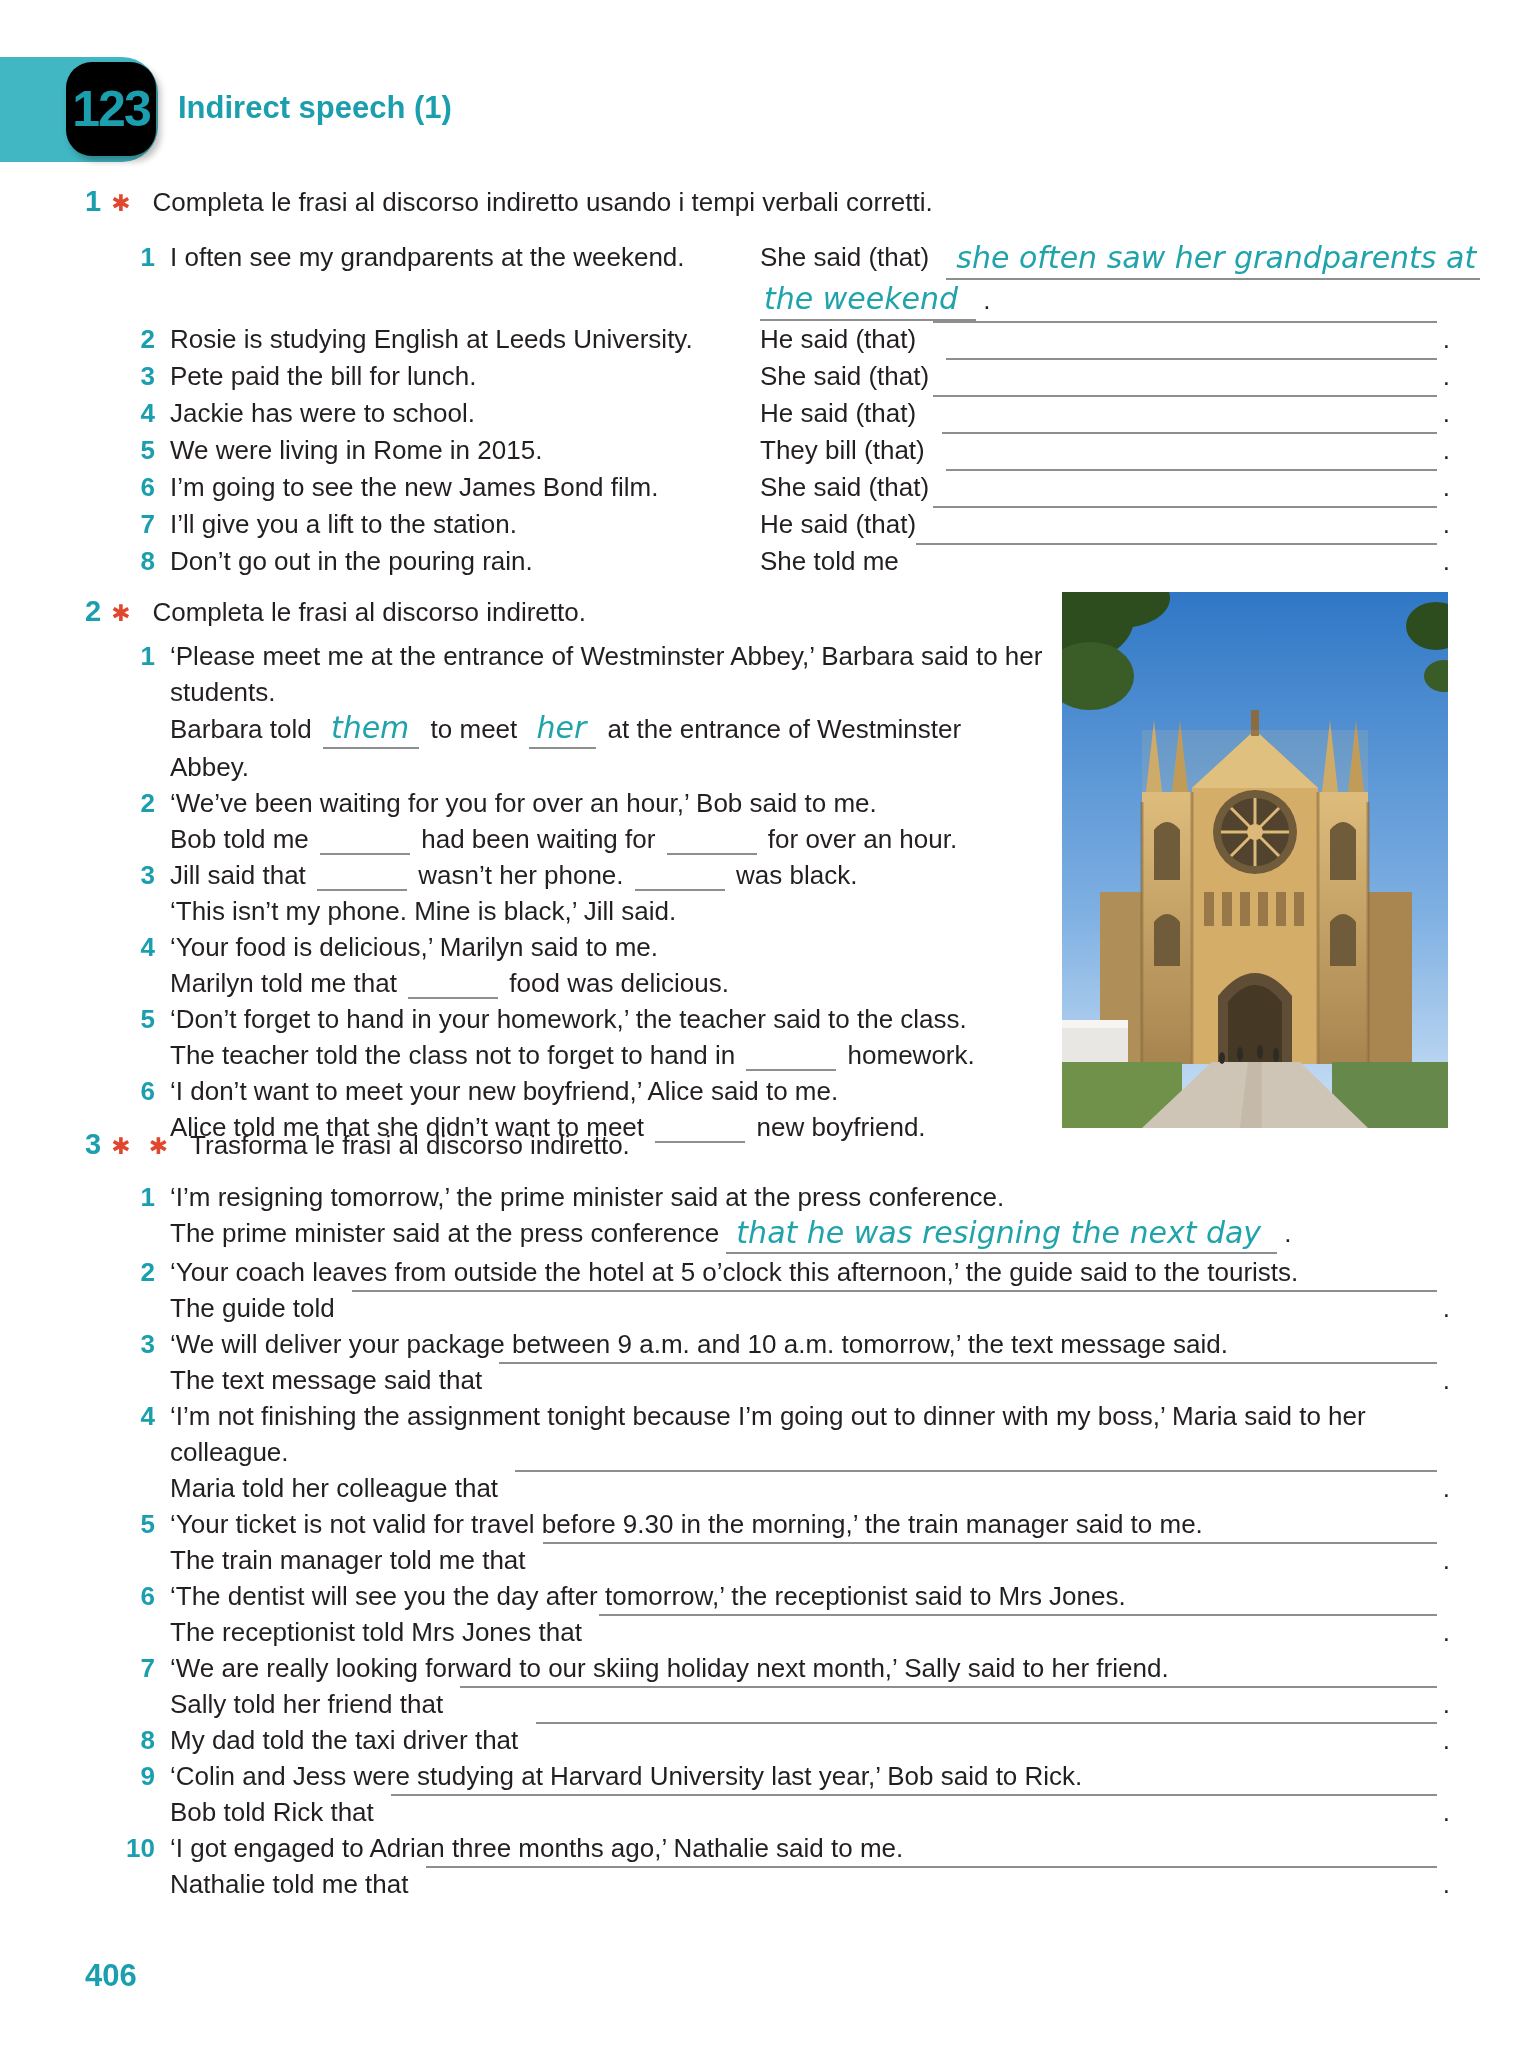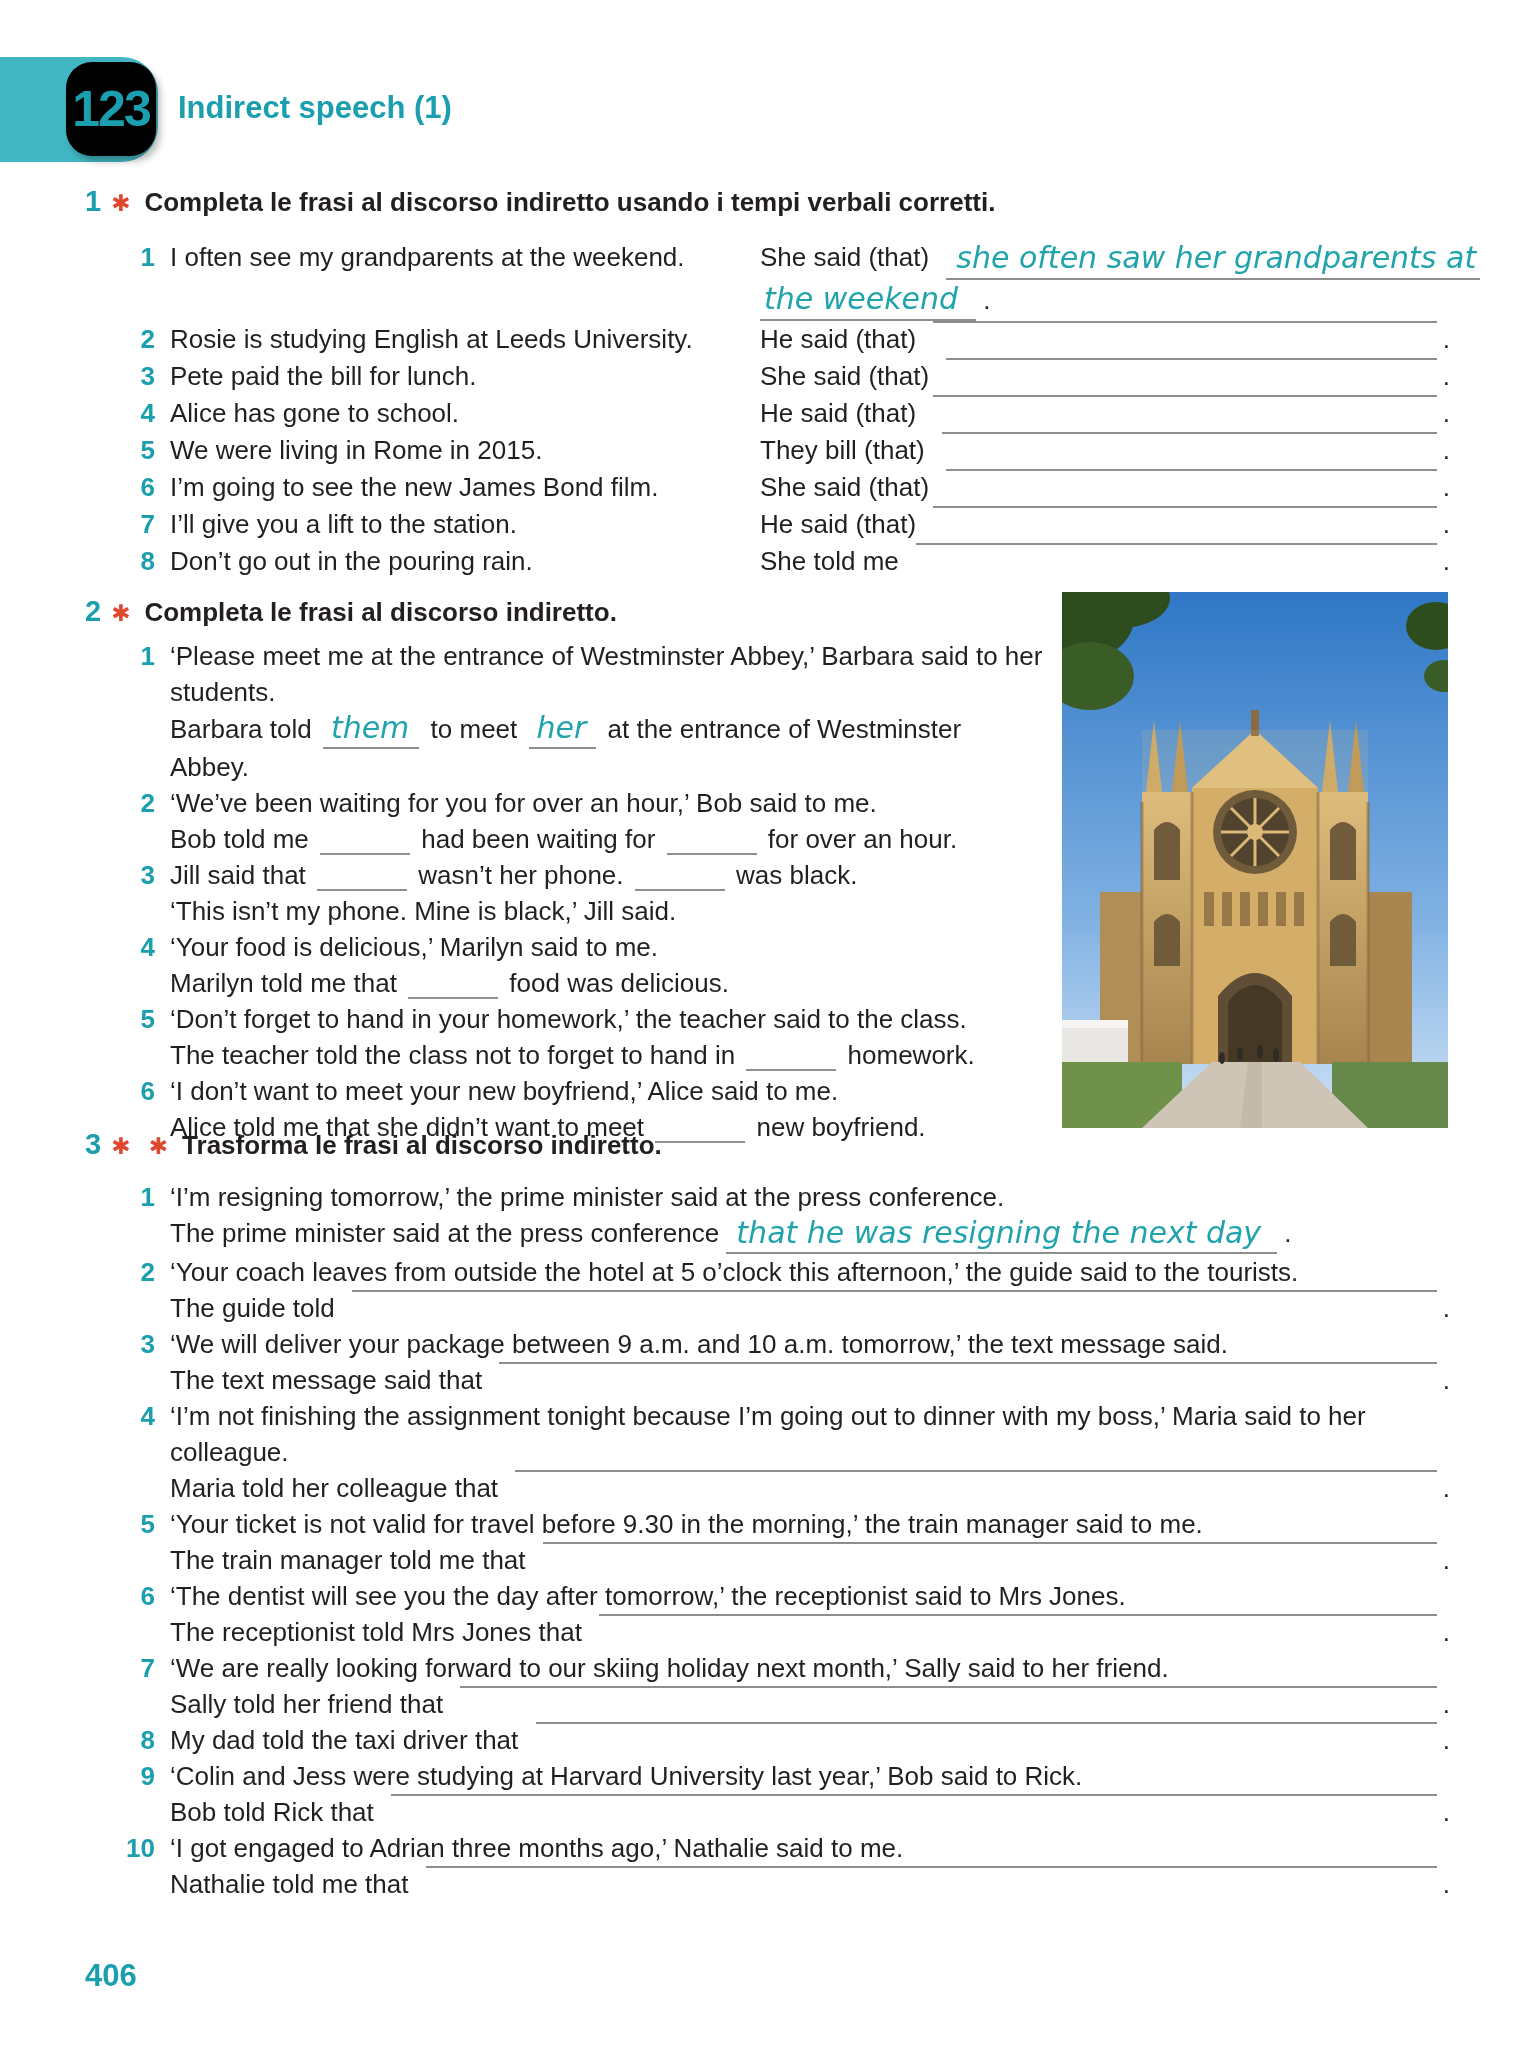--- a/index.html
+++ b/index.html
@@ -36,21 +36,21 @@
   }
   .page-title {
     position:absolute; left:178px; top:90px;
     font-size:31px; font-weight:bold; color:var(--accent);
   }
   
   .exercise { position:absolute; left:85px; }
   .ex-head { display:flex; align-items:baseline; font-size:26px; }
   .ex-num  { font-size:29px; font-weight:bold; color:var(--accent); }
   .ex-star { font-size:23px; color:var(--red); margin-left:10px; letter-spacing:6px; }
-  .ex-instr{ font-weight:bold; margin-left:8px; }
+  .ex-instr{ font-weight:normal; margin-left:16px; }
   .items { margin-top:0; }
   .row { display:flex; align-items:flex-start; }
   .num {
     flex:0 0 85px; box-sizing:border-box;
     text-align:right; padding-right:15px;
     font-weight:bold; color:var(--accent);
   }
   
   .ex1 .row { font-size:26px; line-height:37px; }
   .ex1 .direct { flex:0 0 590px; }
@@ -154,21 +154,21 @@
           <div class="rightcol">
             <div class="ans-flex">
               <span class="stem">She said (that) </span>
               <div class="fblank"></div>
               <span class="period">.</span>
             </div>
           </div>
         </div>
         <div class="row">
           <span class="num">4</span>
-          <span class="direct">Alice has gone to school.</span>
+          <span class="direct">Jackie has were to school.</span>
           <div class="rightcol">
             <div class="ans-flex">
               <span class="stem">He said (that) </span>
               <div class="fblank"></div>
               <span class="period">.</span>
             </div>
           </div>
         </div>
         <div class="row">
           <span class="num">5</span>

